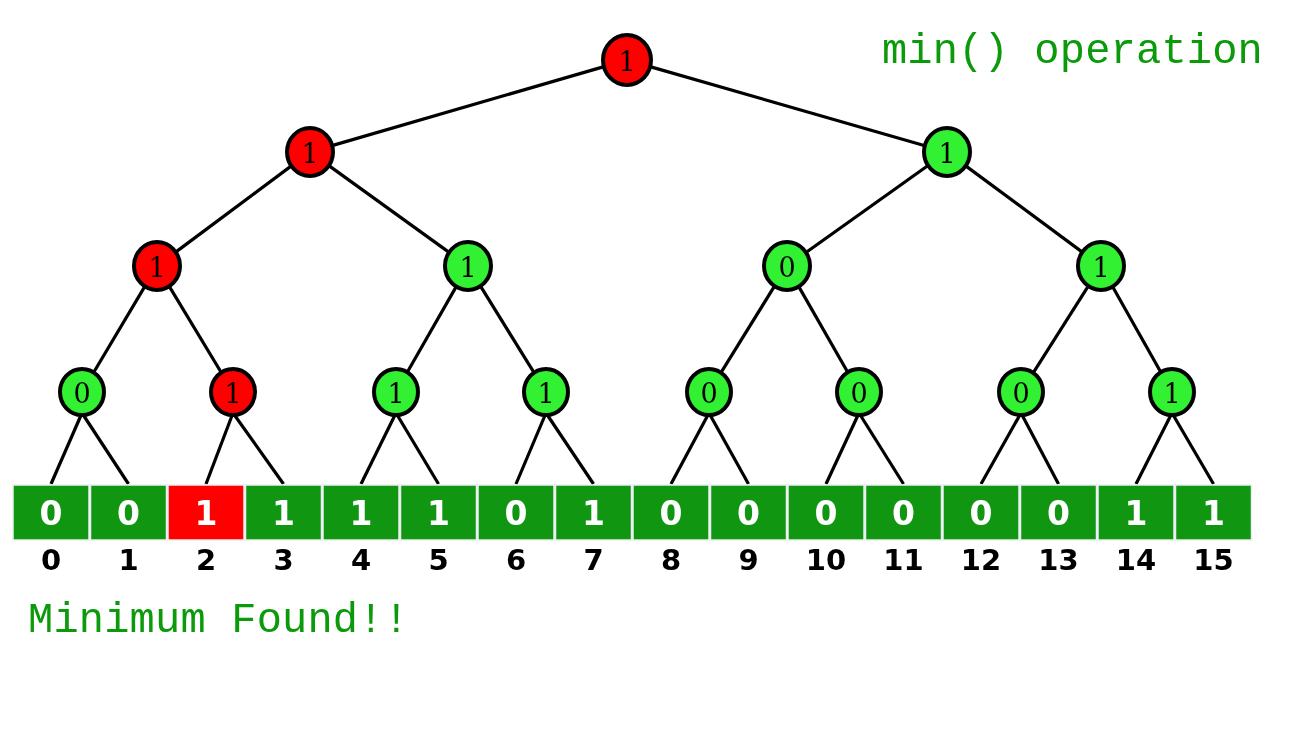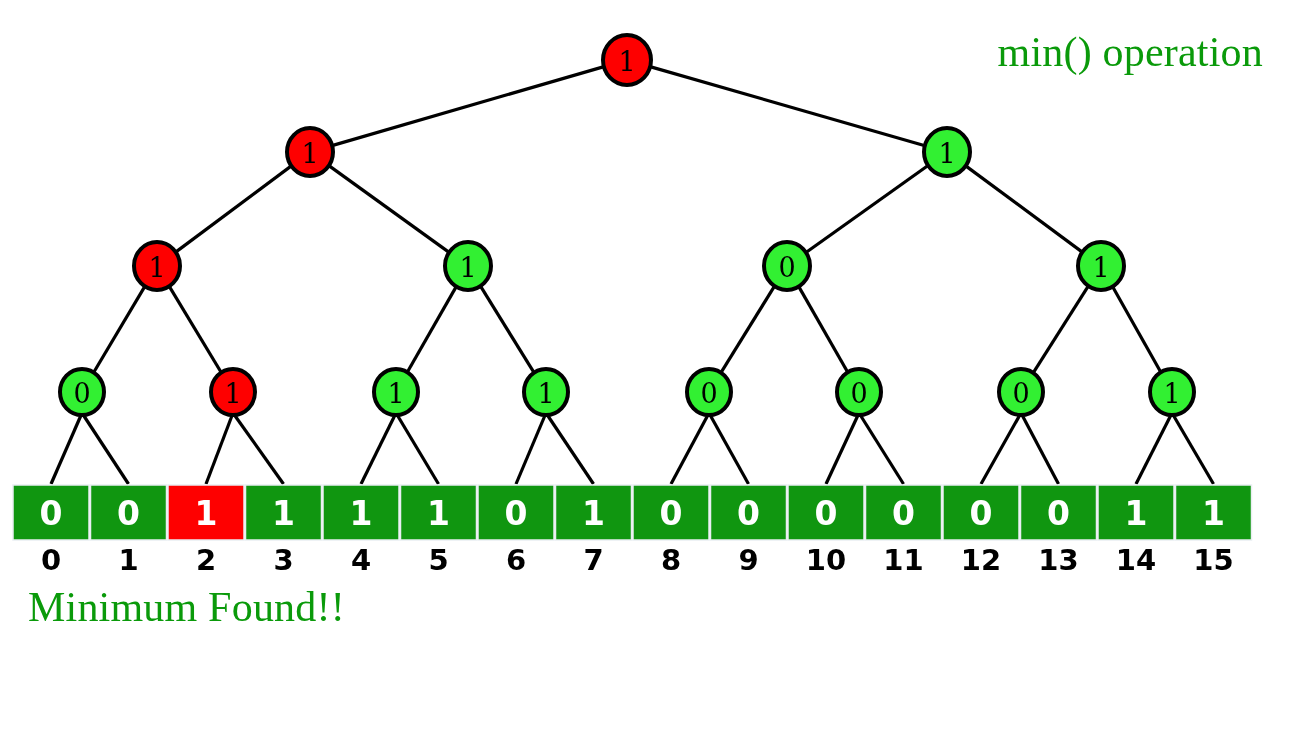--- a/index.html
+++ b/index.html
@@ -55,33 +55,33 @@
   .index-label {
     font-family: "DejaVu Sans", sans-serif;
     font-weight: bold;
     font-size: 29px;
     fill: #000000;
     text-anchor: middle;
     dominant-baseline: central;
   }
   .caption-text {
     position: absolute;
-    font-family: Liberation Serif, serif;
+    font-family: Liberation Mono, monospace;
     font-size: 42px;
     color: #0a9a0a;
     white-space: nowrap;
     letter-spacing: 0.2px;
   }
   #caption-min-operation {
     right: 52px;
     top: 28px;
   }
   #caption-minimum-found {
     left: 28px;
-    top: 583px;
+    top: 597px;
   }
 </style>
 </head>
 <body>
 
 <div id="stage">
 
   <svg id="tree-svg" viewBox="0 0 1315 733" xmlns="http://www.w3.org/2000/svg">
     <g id="edges-group">
         <line x1="82" y1="413" x2="51" y2="484" class="edge-line"></line>

